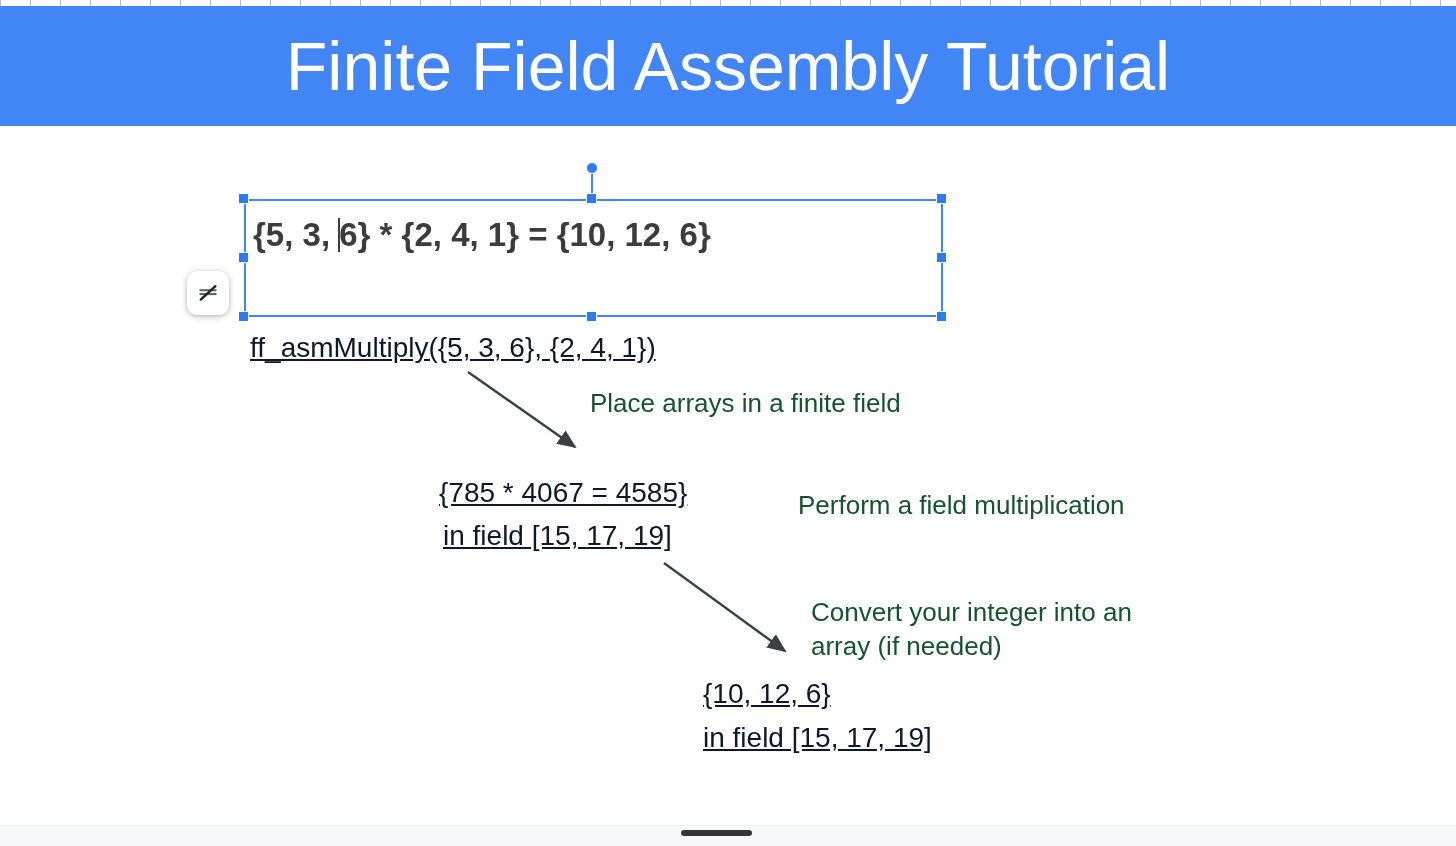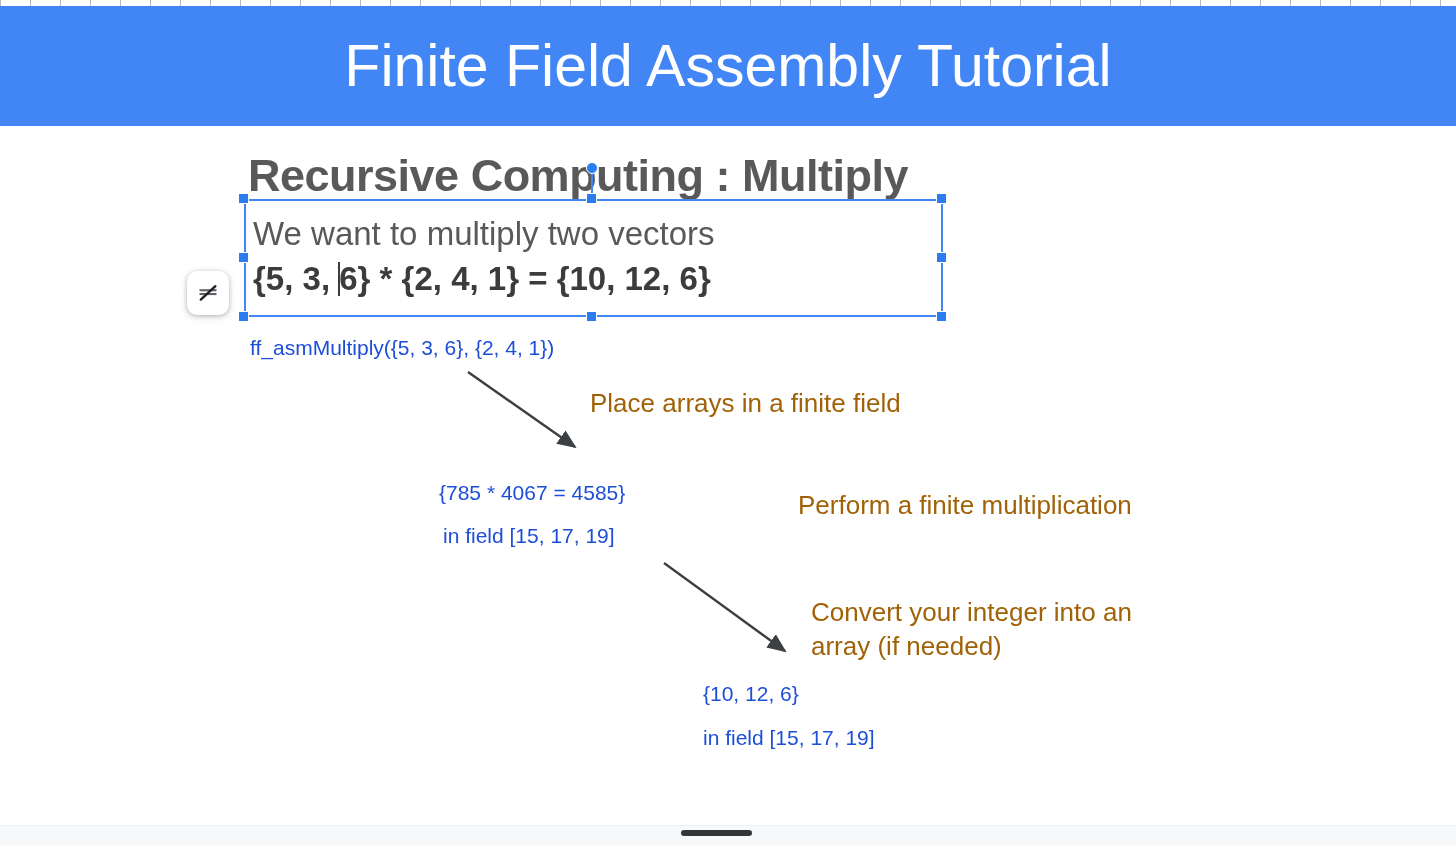--- a/index.html
+++ b/index.html
@@ -43,21 +43,21 @@
     width: 1456px;
     height: 120px;
     background: #4285f4;
     display: flex;
     align-items: center;
     justify-content: center;
     overflow: hidden;
   }
   .title-banner .title-text {
     color: #ffffff;
-    font-size: 59px;
+    font-size: 68px;
     line-height: 1.0;
     font-weight: 400;
     letter-spacing: 0px;
     white-space: nowrap;
   }
 
   
   .canvas {
     position: absolute;
     left: 0; top: 126px;
@@ -157,29 +157,30 @@
     box-shadow: 0 1px 4px rgba(60,64,67,0.30), 0 2px 8px rgba(60,64,67,0.15);
     display: flex;
     align-items: center;
     justify-content: center;
     z-index: 20;
   }
 
   
   .flow-text {
     position: absolute;
-    font-size: 21px;
-    color: #1d4ed8;
+    font-size: 28px;
+    color: #0f172a;
     line-height: 44px;
     white-space: pre;
+    text-decoration: underline;
   }
   .note-text {
     position: absolute;
     font-size: 26px;
-    color: #a16207;
+    color: #14532d;
     line-height: 34px;
     white-space: pre;
   }
 
   
   .arrow-layer {
     position: absolute;
     left: 0; top: 0;
     width: 1456px;
     height: 699px;
@@ -263,21 +264,20 @@
       <div class="tick" style="left: 1410px;"></div>
       <div class="tick" style="left: 1440px;"></div>
     </div>
 
   <div class="title-banner">
     <span class="title-text">Finite Field Assembly Tutorial</span>
   </div>
 
   <div class="canvas">
 
-    <div class="slide-heading">Recursive Computing : Multiply</div>
 
     <svg class="arrow-layer" viewBox="0 0 1456 699" xmlns="http://www.w3.org/2000/svg">
       <defs>
         <marker id="arrowhead" markerWidth="9" markerHeight="9" refX="7.2" refY="3.4" orient="auto" markerUnits="strokeWidth">
           <path d="M0,0 L8,3.4 L0,6.8 z" fill="#3c4043"></path>
         </marker>
       </defs>
       <line x1="468" y1="246" x2="575" y2="321" stroke="#3c4043" stroke-width="2.4" marker-end="url(#arrowhead)"></line>
       <line x1="664" y1="437" x2="785" y2="525" stroke="#3c4043" stroke-width="2.4" marker-end="url(#arrowhead)"></line>
     </svg>
@@ -289,34 +289,33 @@
     <div class="sel-handle" style="left:238px; top:67px;"></div>
     <div class="sel-handle" style="left:586px; top:67px;"></div>
     <div class="sel-handle" style="left:936px; top:67px;"></div>
     <div class="sel-handle" style="left:238px; top:126px;"></div>
     <div class="sel-handle" style="left:936px; top:126px;"></div>
     <div class="sel-handle" style="left:238px; top:185px;"></div>
     <div class="sel-handle" style="left:586px; top:185px;"></div>
     <div class="sel-handle" style="left:936px; top:185px;"></div>
 
     <div class="body-text-block">
-      <div class="body-line-1">We want to multiply two vectors</div>
       <div class="body-line-2"><span>{5, 3, </span><span class="caret"></span><span>6} * {2, 4, 1} = {10, 12, 6}</span></div>
     </div>
 
     <div class="flow-text" style="left:250px; top:200px;">ff_asmMultiply({5, 3, 6}, {2, 4, 1})</div>
 
     <div class="flow-text" style="left:439px; top:345px;">{785 * 4067 = 4585}</div>
     <div class="flow-text" style="left:443px; top:388px;">in field [15, 17, 19]</div>
 
     <div class="flow-text" style="left:703px; top:546px;">{10, 12, 6}</div>
     <div class="flow-text" style="left:703px; top:590px;">in field [15, 17, 19]</div>
 
     <div class="note-text" style="left:590px; top:260px;">Place arrays in a finite field</div>
-    <div class="note-text" style="left:798px; top:362px;">Perform a finite multiplication</div>
+    <div class="note-text" style="left:798px; top:362px;">Perform a field multiplication</div>
     <div class="note-text" style="left:811px; top:503px;">array (if needed)</div>
     <div class="note-text" style="left:811px; top:469px;">Convert your integer into an</div>
 
   </div>
 
   <div class="float-btn">
     <svg width="24" height="24" viewBox="0 0 24 24" xmlns="http://www.w3.org/2000/svg">
       <rect x="3.5" y="8.2" width="17" height="2.1" fill="#5f6368"></rect>
       <rect x="3.5" y="12.0" width="17" height="2.1" fill="#5f6368"></rect>
       <line x1="4.8" y1="18.6" x2="19.4" y2="5.2" stroke="#202124" stroke-width="2.4" stroke-linecap="round"></line>

